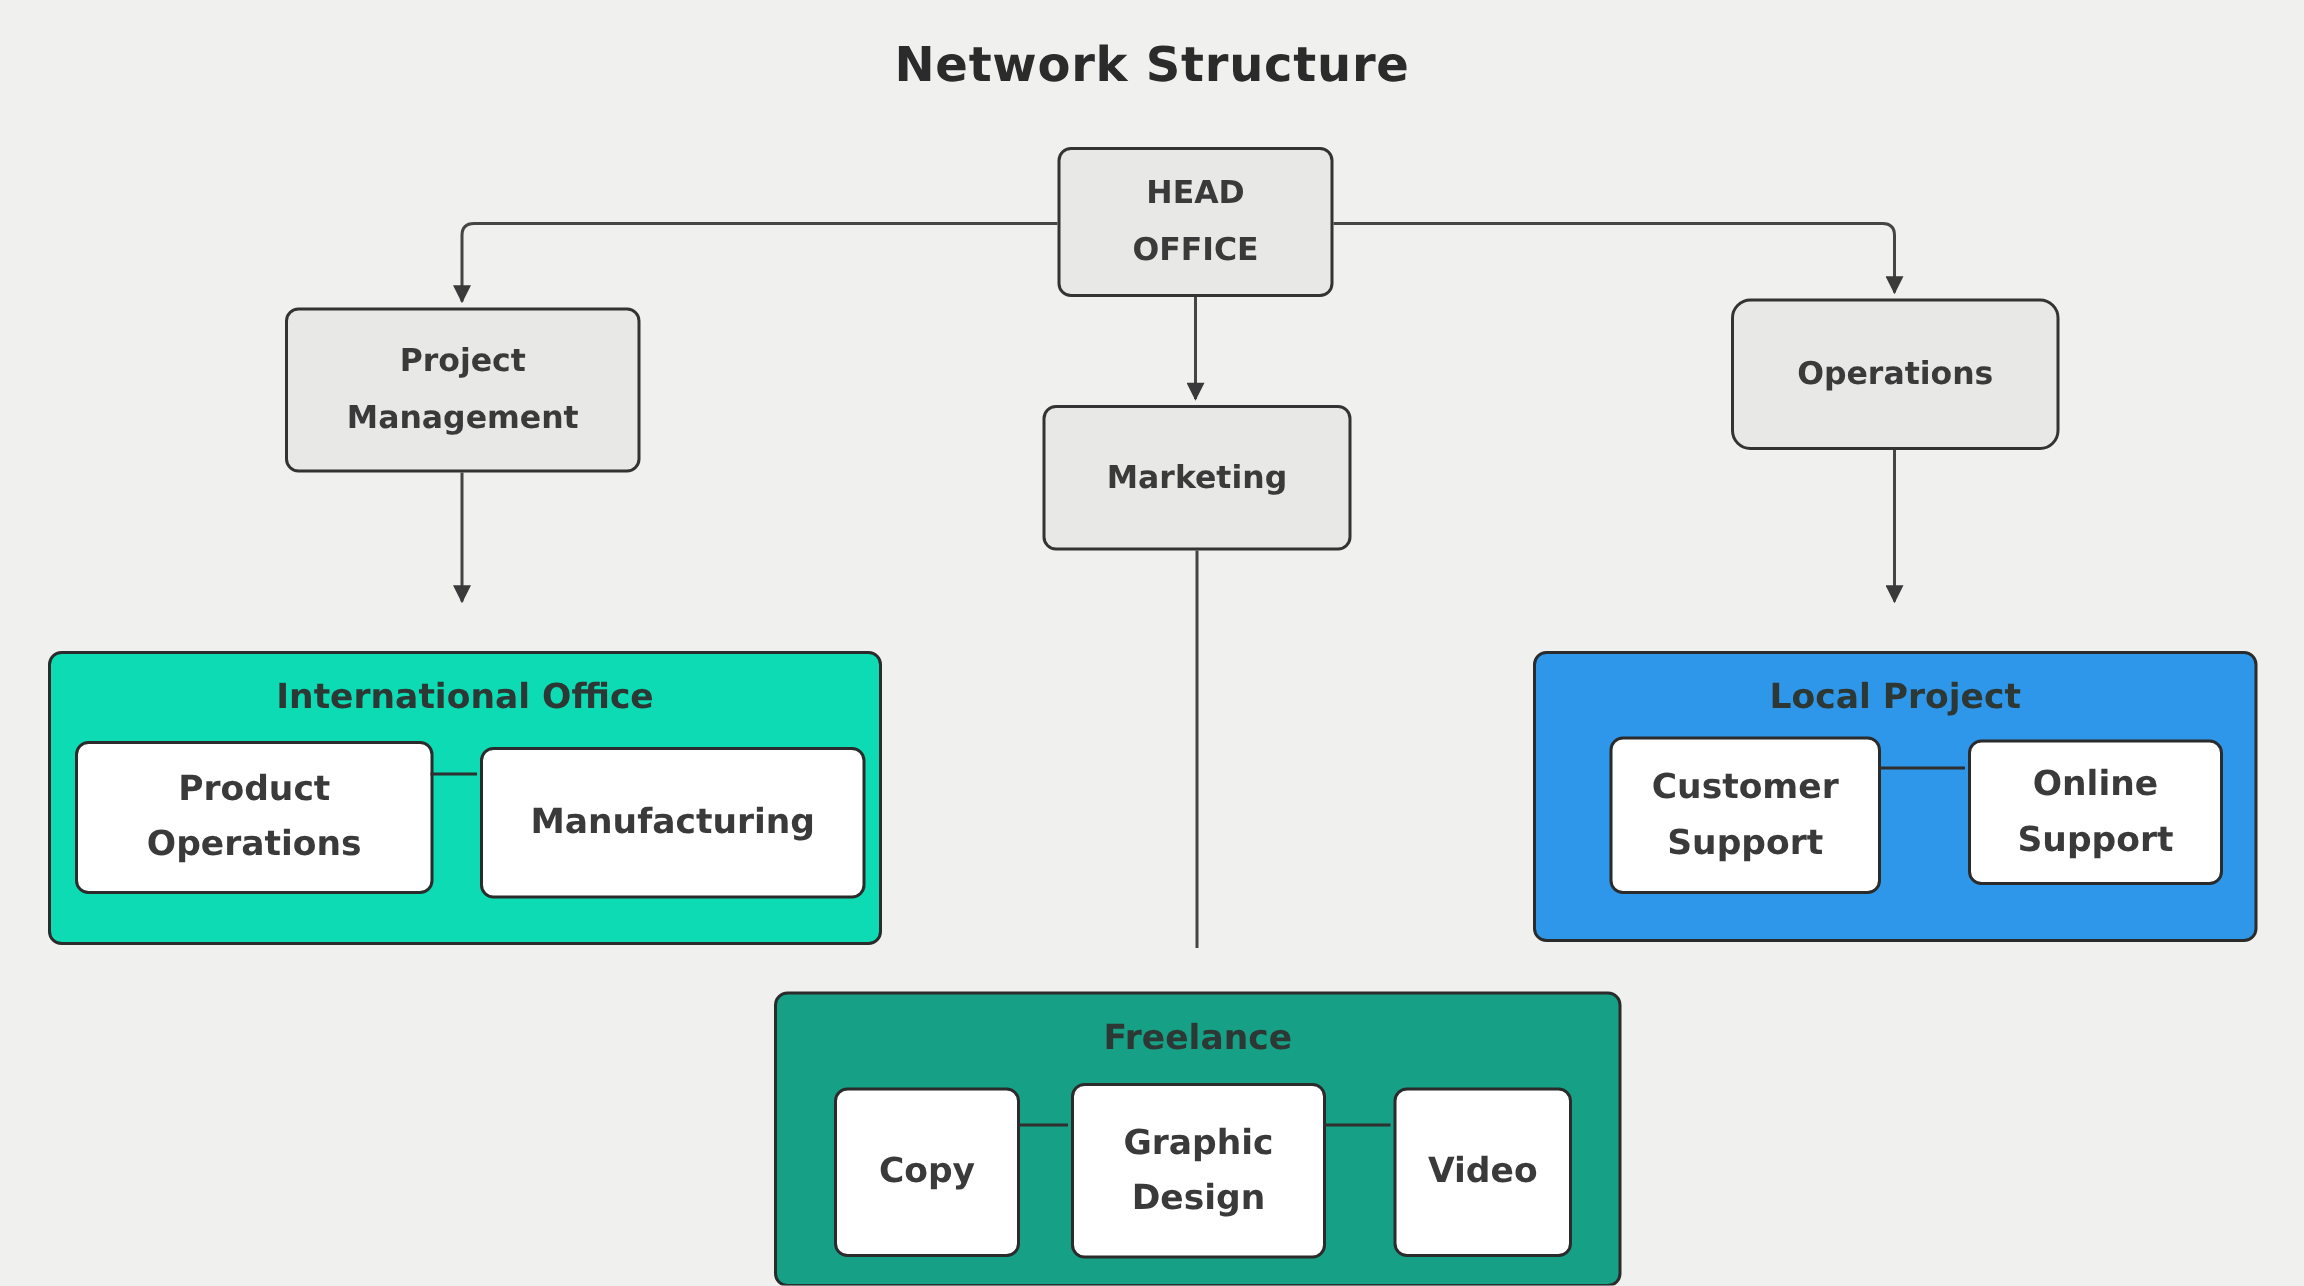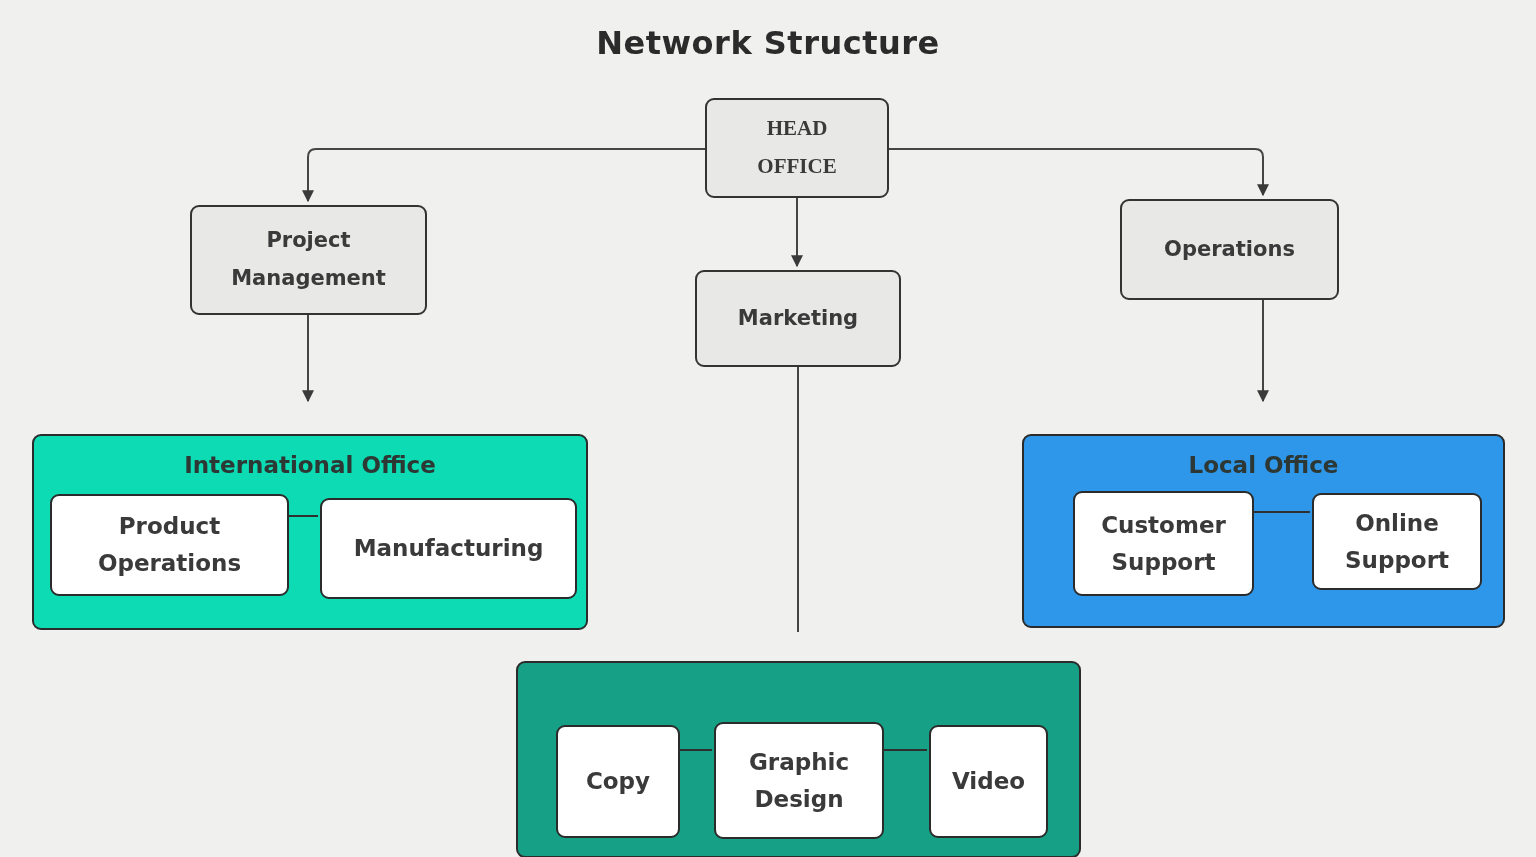--- a/index.html
+++ b/index.html
@@ -14,24 +14,24 @@
     text-align:center; font-size:32px; font-weight:700;
     color:#2b2b2b; letter-spacing:0.5px; margin:0;
   }
   .node {
     position:absolute; background:#e8e8e7;
     border:2px solid #333333; border-radius:9px;
     display:flex; align-items:center; justify-content:center;
     text-align:center; font-weight:700; font-size:21px;
     line-height:1.8; color:#3a3a3a; box-sizing:border-box;
   }
-  .node-head-office       { left:705px;  top:98px;  width:184px; height:100px; padding:0 28px;font-family:Liberation Serif, serif; }
+  .node-head-office       { left:705px;  top:98px;  width:184px; height:100px; padding:0 28px; }
   .node-project-management{ left:190px;  top:205px; width:237px; height:110px; padding:16px 22px; }
   .node-marketing         { left:695px;  top:270px; width:206px; height:97px;text-align:center; }
-  .node-operations        { left:1120px; top:199px; width:219px; height:101px; }
+  .node-operations        { left:1154px; top:199px; width:219px; height:101px;border-radius:13px; }
   .group {
     position:absolute; border:2px solid #2b2b2b; border-radius:9px;
     box-sizing:border-box;
     margin-top:29px;
   }
   .group-intl      { left:32px;   top:405px; width:556px; height:196px; background:#0cdbb4; }
   .group-freelance { left:516px;  top:632px; width:565px; height:197px; background:#16a085; }
   .group-local     { left:1022px; top:405px; width:483px; height:194px; background:#2f97e9; }
   .group-title {
     position:absolute; top:16px; left:0; width:100%;
@@ -71,27 +71,28 @@
   <div class="node node-marketing">Marketing</div>
   <div class="node node-operations">Operations</div>
 
   <div class="group group-intl">
     <div class="group-title">International Office</div>
     <div class="child child-product-development">Product Operations</div>
     <div class="child child-manufacturing">Manufacturing</div>
   </div>
 
   <div class="group group-freelance">
+    <div class="group-title">Freelance</div>
     <div class="child child-copy">Copy</div>
     <div class="child child-graphic-design">Graphic Design</div>
     <div class="child child-video">Video</div>
   </div>
 
   <div class="group group-local">
-    <div class="group-title">Local Office</div>
+    <div class="group-title">Local Project</div>
     <div class="child child-online-support">Online Support</div>
     <div class="child child-customer-support">Customer Support</div>
   </div>
 
   <svg class="wires" viewBox="0 0 1536 857" xmlns="http://www.w3.org/2000/svg">
     <defs>
       <marker id="arrow" viewBox="0 0 10 10" refX="9" refY="5" markerWidth="13" markerHeight="12" markerUnits="userSpaceOnUse" orient="auto">
         <path class="arrowhead-fill" d="M0,0 L10,5 L0,10 z"></path>
       </marker>
     </defs>

